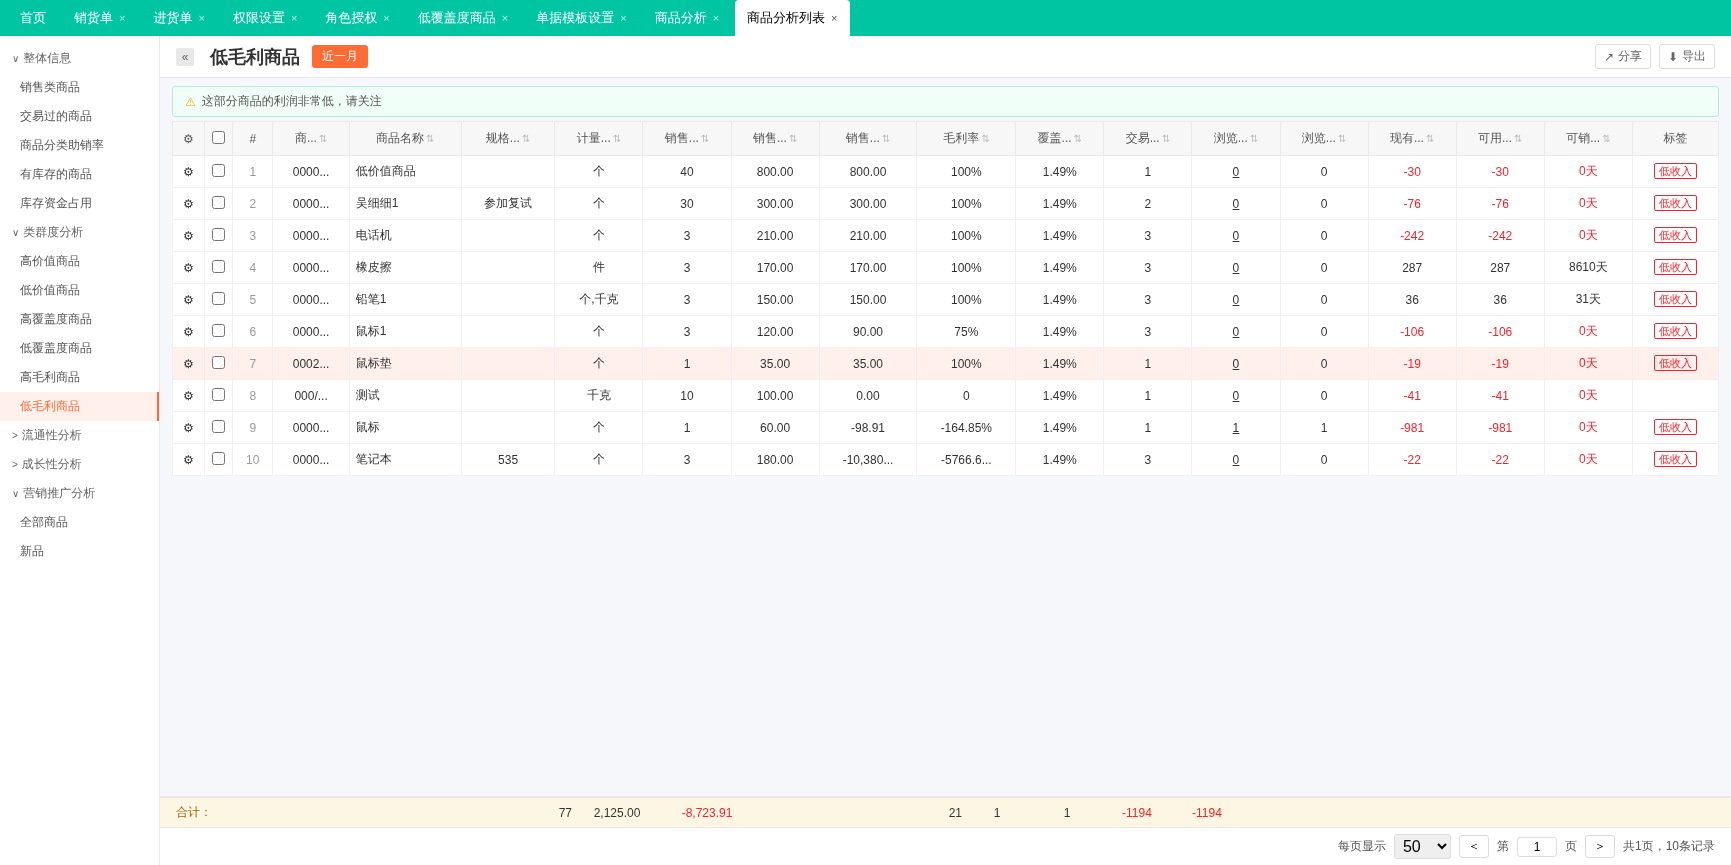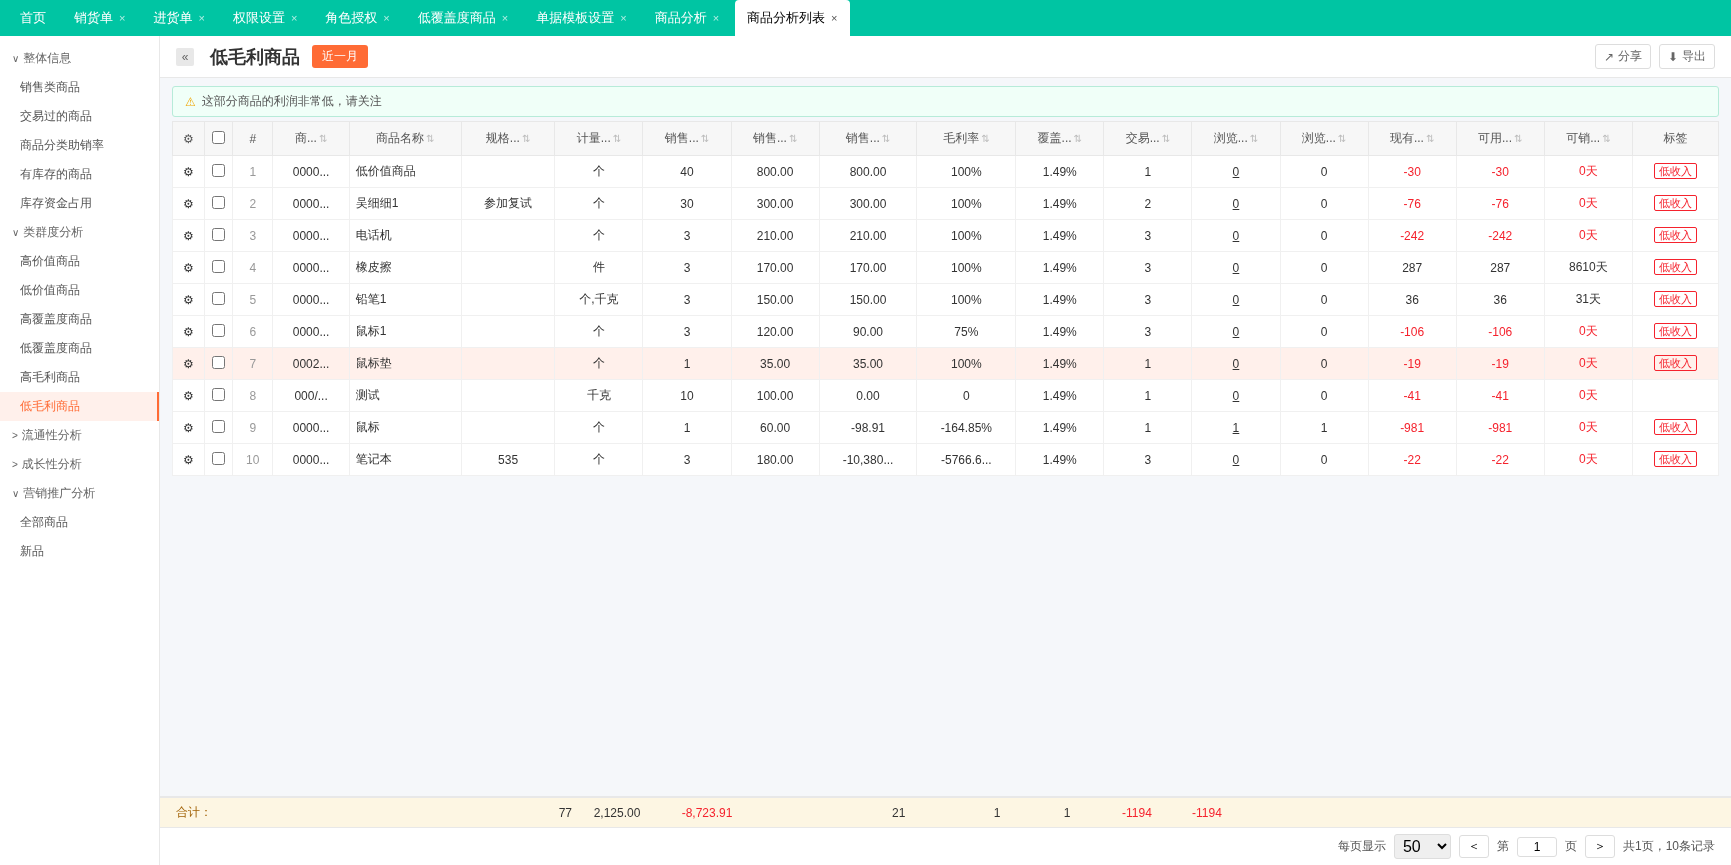--- a/index.html
+++ b/index.html
@@ -660,21 +660,21 @@
 
     <div style="background:#fdf6e3; border-top:2px solid #e8e8e8; padding:6px 12px; display:flex; align-items:center; font-size:12px;">
       <span style="min-width:160px; color:#a16207; padding-left:4px;">合计：</span>
       <span style="min-width:90px;"></span>
       <span style="min-width:90px;"></span>
       <span style="min-width:60px; text-align:right;">77</span>
       <span style="min-width:90px; text-align:center;">2,125.00</span>
       <span style="min-width:90px; text-align:center; color:#f5222d;">-8,723.91</span>
       <span style="min-width:70px;"></span>
       <span style="min-width:70px;"></span>
-      <span style="min-width:70px; text-align:left;">21</span>
+      <span style="min-width:70px; text-align:right;">21</span>
       <span style="min-width:70px; text-align:center;">1</span>
       <span style="min-width:70px; text-align:center;">1</span>
       <span style="min-width:70px; text-align:center; color:#f5222d;">-1194</span>
       <span style="min-width:70px; text-align:center; color:#f5222d;">-1194</span>
     </div>
 
     <div class="pagination-bar">
       <span>每页显示</span>
       <select>
         <option>20</option>

